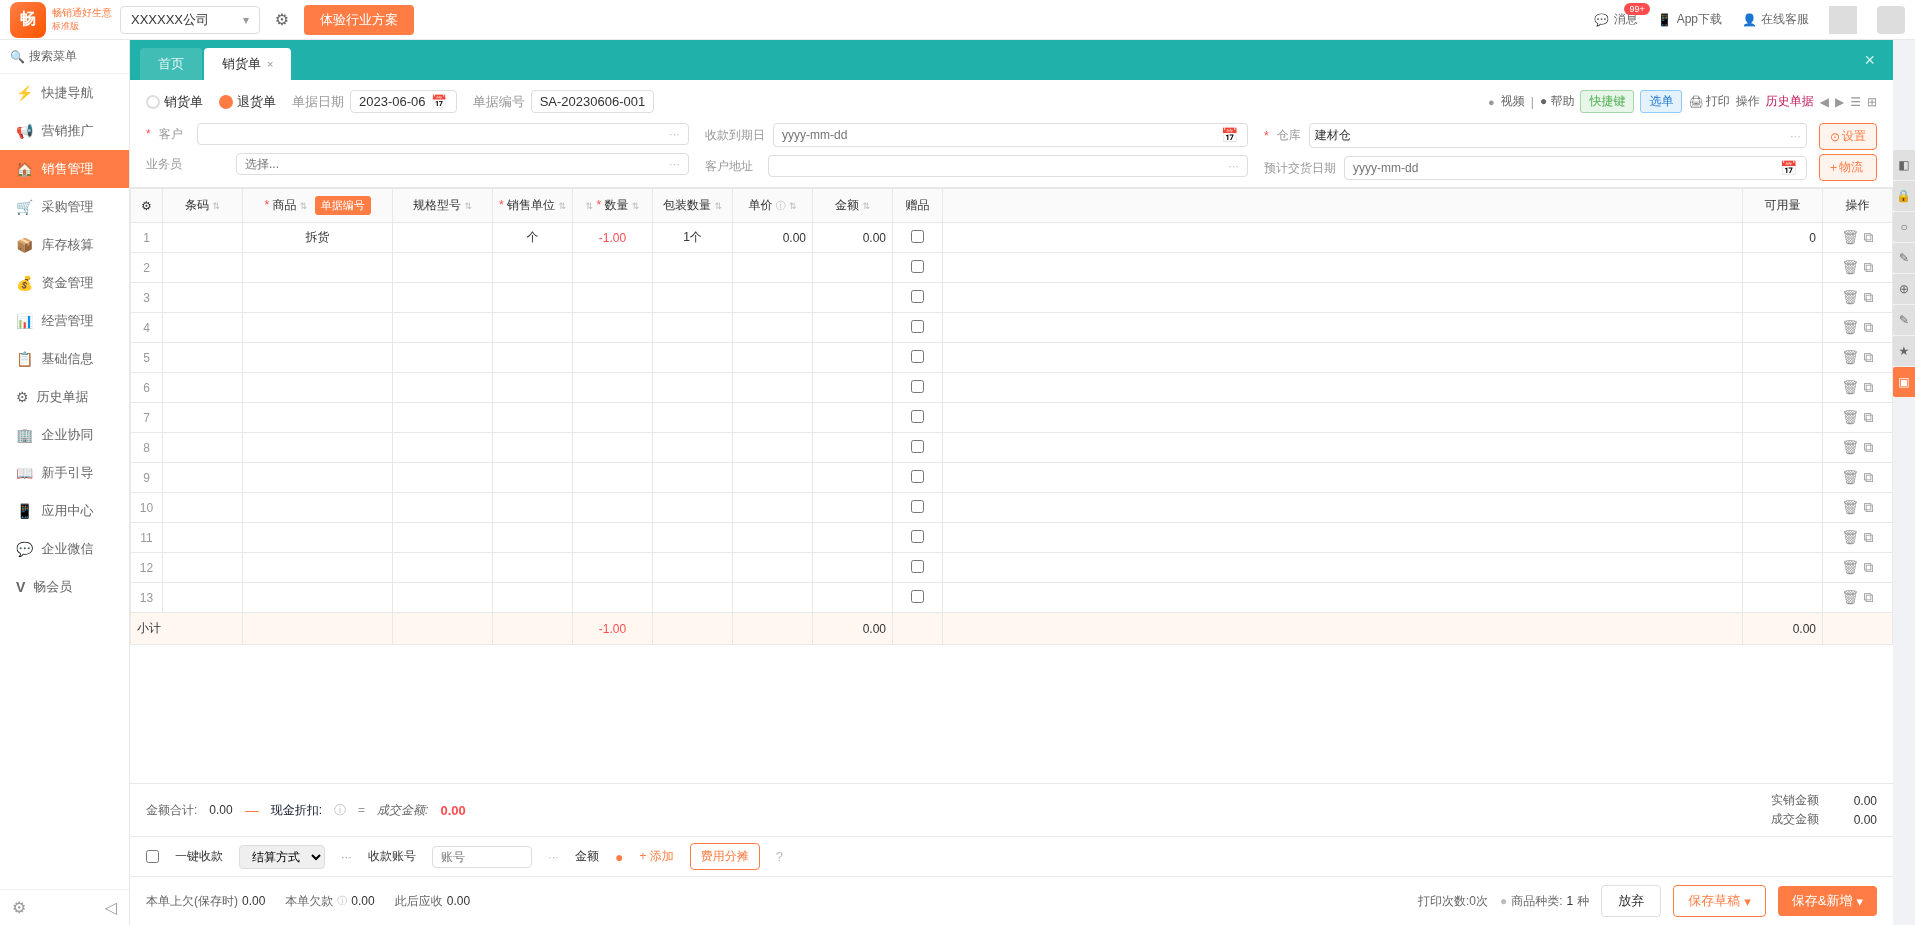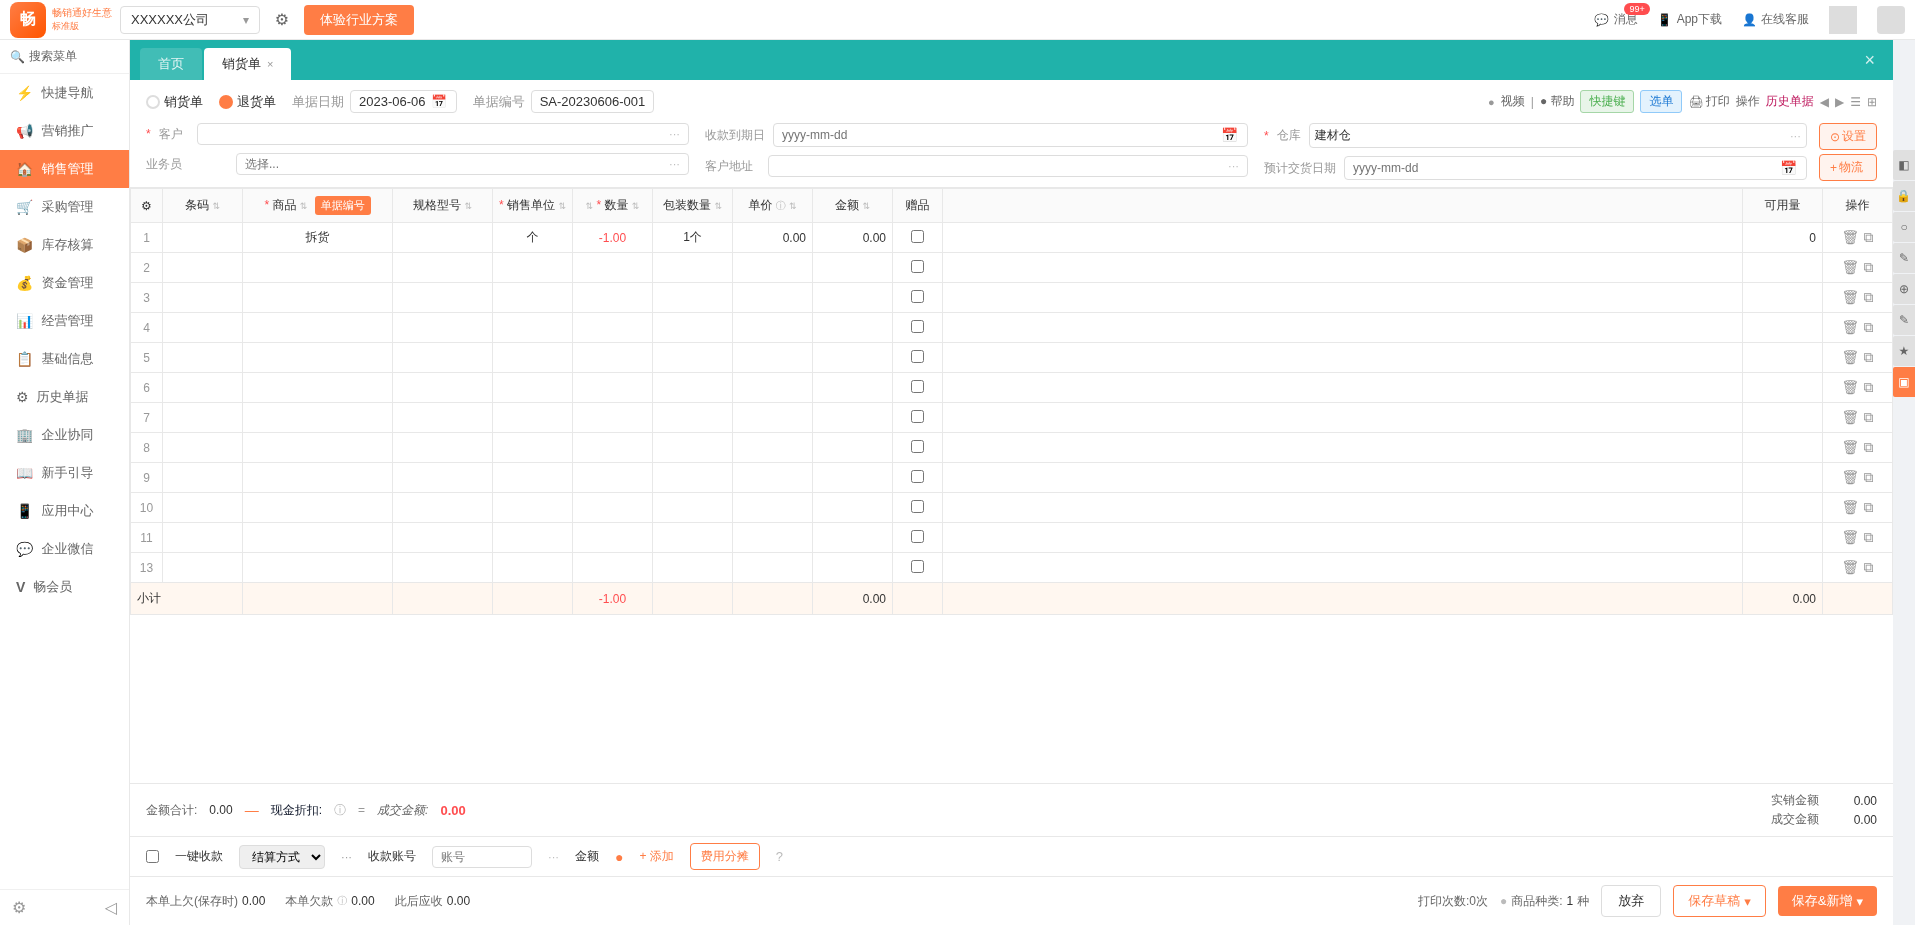--- a/index.html
+++ b/index.html
@@ -489,20 +489,40 @@
     <td style="padding:6px;border:1px solid #e8e8e8;text-align:right;"></td>
     <td style="padding:6px;border:1px solid #e8e8e8;">
       <div style="display:flex;gap:4px;justify-content:center;">
         <span style="color:#999;cursor:pointer;font-size:14px;">🗑</span>
         <span style="color:#999;cursor:pointer;font-size:14px;">⧉</span>
       </div>
     </td>
   </tr>
             <tr style="background: rgb(255, 255, 255);">
     <td style="padding:6px;border:1px solid #e8e8e8;text-align:center;color:#999;">11</td>
+    <td style="padding:6px;border:1px solid #e8e8e8;"></td>
+    <td style="padding:6px;border:1px solid #e8e8e8;"></td>
+    <td style="padding:6px;border:1px solid #e8e8e8;"></td>
+    <td style="padding:6px;border:1px solid #e8e8e8;text-align:center;"></td>
+    <td style="padding:6px;border:1px solid #e8e8e8;text-align:center;"></td>
+    <td style="padding:6px;border:1px solid #e8e8e8;text-align:center;"></td>
+    <td style="padding:6px;border:1px solid #e8e8e8;text-align:right;"></td>
+    <td style="padding:6px;border:1px solid #e8e8e8;text-align:right;"></td>
+    <td style="padding:6px;border:1px solid #e8e8e8;text-align:center;"><input type="checkbox" style=""></td>
+    <td style="padding:6px;border:1px solid #e8e8e8;"></td>
+    <td style="padding:6px;border:1px solid #e8e8e8;text-align:right;"></td>
+    <td style="padding:6px;border:1px solid #e8e8e8;">
+      <div style="display:flex;gap:4px;justify-content:center;">
+        <span style="color:#999;cursor:pointer;font-size:14px;">🗑</span>
+        <span style="color:#999;cursor:pointer;font-size:14px;">⧉</span>
+      </div>
+    </td>
+  </tr>
+            <tr style="background: rgb(255, 255, 255);">
+    <td style="padding:6px;border:1px solid #e8e8e8;text-align:center;color:#999;">12</td>
     <td style="padding:6px;border:1px solid #e8e8e8;"></td>
     <td style="padding:6px;border:1px solid #e8e8e8;"></td>
     <td style="padding:6px;border:1px solid #e8e8e8;"></td>
     <td style="padding:6px;border:1px solid #e8e8e8;text-align:center;"></td>
     <td style="padding:6px;border:1px solid #e8e8e8;text-align:center;"></td>
     <td style="padding:6px;border:1px solid #e8e8e8;text-align:center;"></td>
     <td style="padding:6px;border:1px solid #e8e8e8;text-align:right;"></td>
     <td style="padding:6px;border:1px solid #e8e8e8;text-align:right;"></td>
     <td style="padding:6px;border:1px solid #e8e8e8;text-align:center;"><input type="checkbox" style=""></td>
     <td style="padding:6px;border:1px solid #e8e8e8;"></td>

